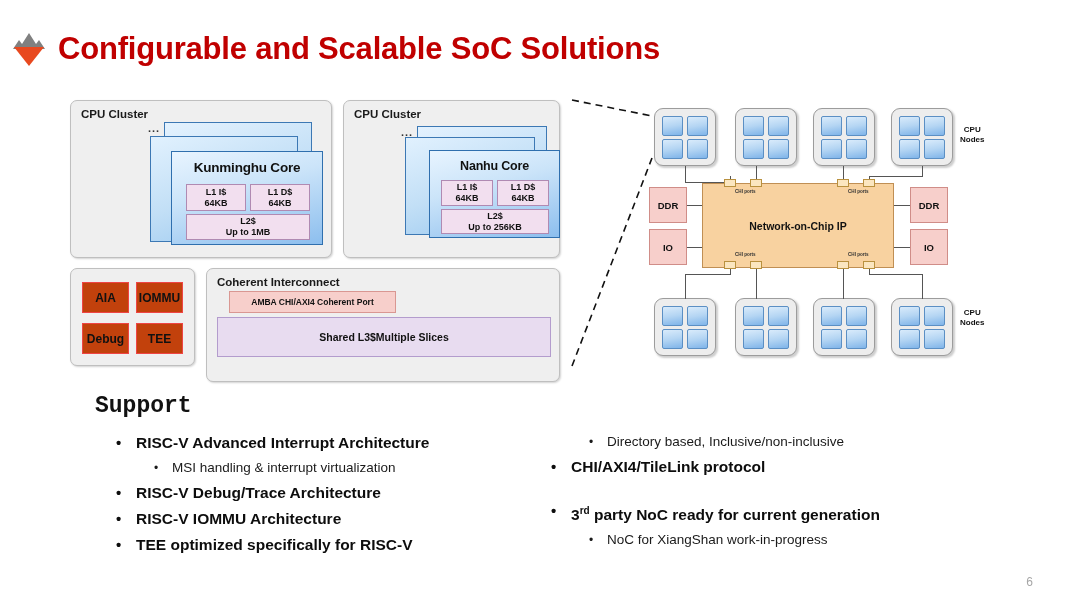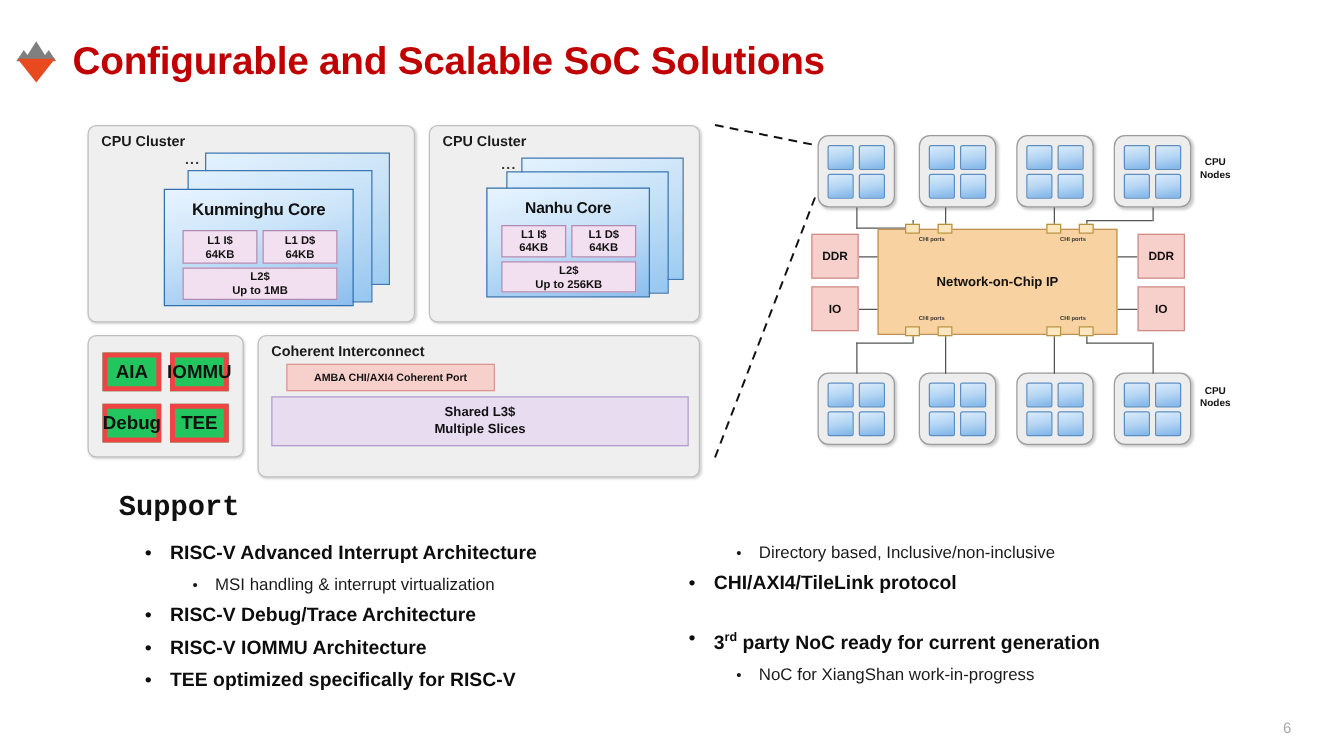--- a/index.html
+++ b/index.html
@@ -56,20 +56,21 @@
     background: linear-gradient(160deg, #dff0fd 0%, #bfdcf5 45%, #8dbfee 100%);
   }
   .core-card.back2 { background: linear-gradient(160deg, #e4f2fe 0%, #c6e1f7 50%, #9ccbf1 100%); }
   .core-card.back1 { background: linear-gradient(160deg, #e1f1fe 0%, #c2dff6 50%, #96c6ef 100%); }
   .core-front {
     position: absolute;
     border: 1px solid #2f6fae;
     box-sizing: border-box;
     background: linear-gradient(165deg, #e8f4ff 0%, #cbe4f9 40%, #8cbeee 100%);
     padding: 0;
+    margin-left: 40px;
   }
   .core-name {
     text-align: center; font-size: 13.5px; font-weight: bold;
     color: #111; margin-top: 8px; letter-spacing: -0.2px;
   }
   .dots {
     position: absolute; font-size: 11px; font-weight: bold; color: #333;
     letter-spacing: 1px; line-height: 6px;
   }
   .cachebox {
@@ -79,41 +80,41 @@
     box-sizing: border-box;
     font-size: 9px; font-weight: bold; color: #111;
     display: flex; flex-direction: column; align-items: center; justify-content: center;
     line-height: 11px; text-align: center;
   }
 
   
   #services-panel { left: 0px; top: 168px; width: 125px; height: 98px; }
   .svc-box {
     position: absolute;
-    background: #22c55e;
-    border: 4px solid #ef4444;
+    background: #c2410c;
+    border: 1px solid #ef4444;
     box-sizing: border-box;
     display: flex; align-items: center; justify-content: center;
-    font-size: 15px; font-weight: bold; color: #111;
+    font-size: 12px; font-weight: bold; color: #111;
   }
 
   
   #interconnect-panel { left: 136px; top: 168px; width: 354px; height: 114px; }
   .port-box {
     position: absolute;
     background: #F7CFCB;
     border: 1px solid #d99792;
     box-sizing: border-box;
     display: flex; align-items: center; justify-content: center;
     font-size: 8.5px; font-weight: bold; color: #111; text-align: center;
   }
   #l3-box {
     position: absolute; left: 10px; top: 48px; width: 334px; height: 40px;
     background: #E8DCF0; border: 1px solid #b39ccd; box-sizing: border-box;
-    display: flex; flex-direction: column; align-items: center; justify-content: center;
+    display: flex; flex-direction: row; align-items: center; justify-content: center;
     font-size: 10.5px; font-weight: bold; color: #111; line-height: 13px;
   }
 
   
   #noc-diagram { position: absolute; left: 630px; top: 100px; width: 370px; height: 270px; }
   .cpu-node {
     position: absolute; width: 62px; height: 58px;
     background: #EDEDED; border: 1px solid #9c9c9c; border-radius: 9px;
     box-shadow: 1.5px 1.5px 2px rgba(0,0,0,0.2);
     box-sizing: border-box;

